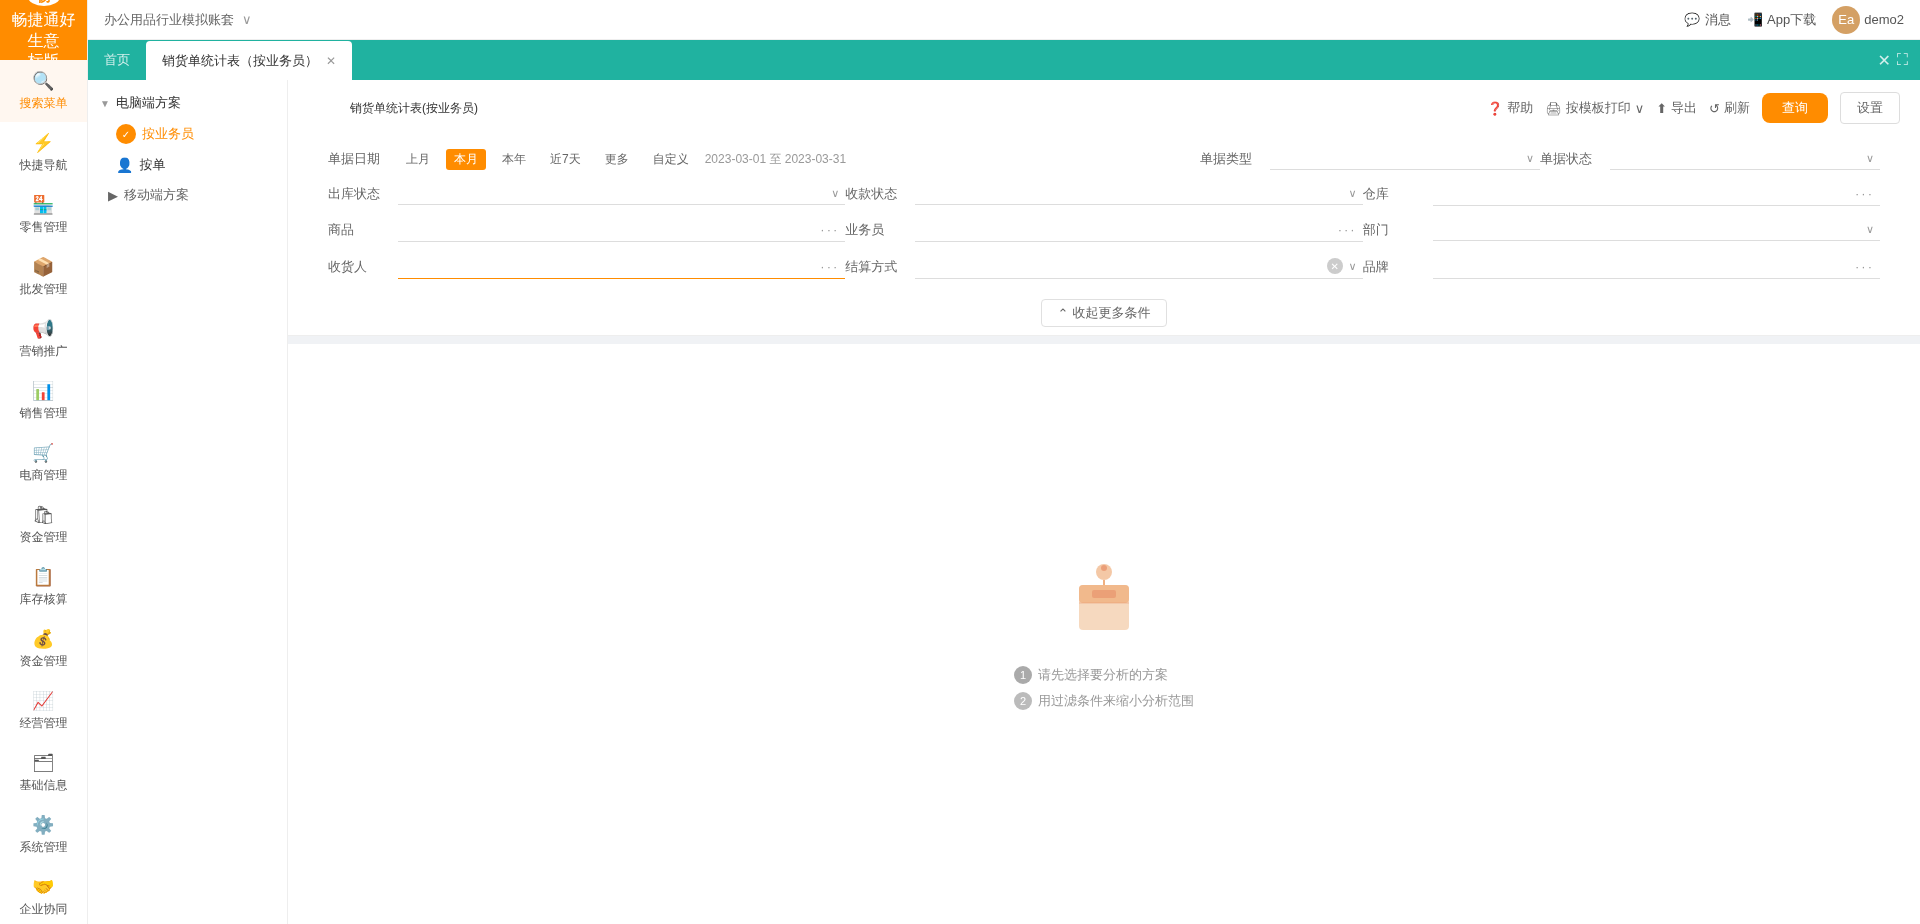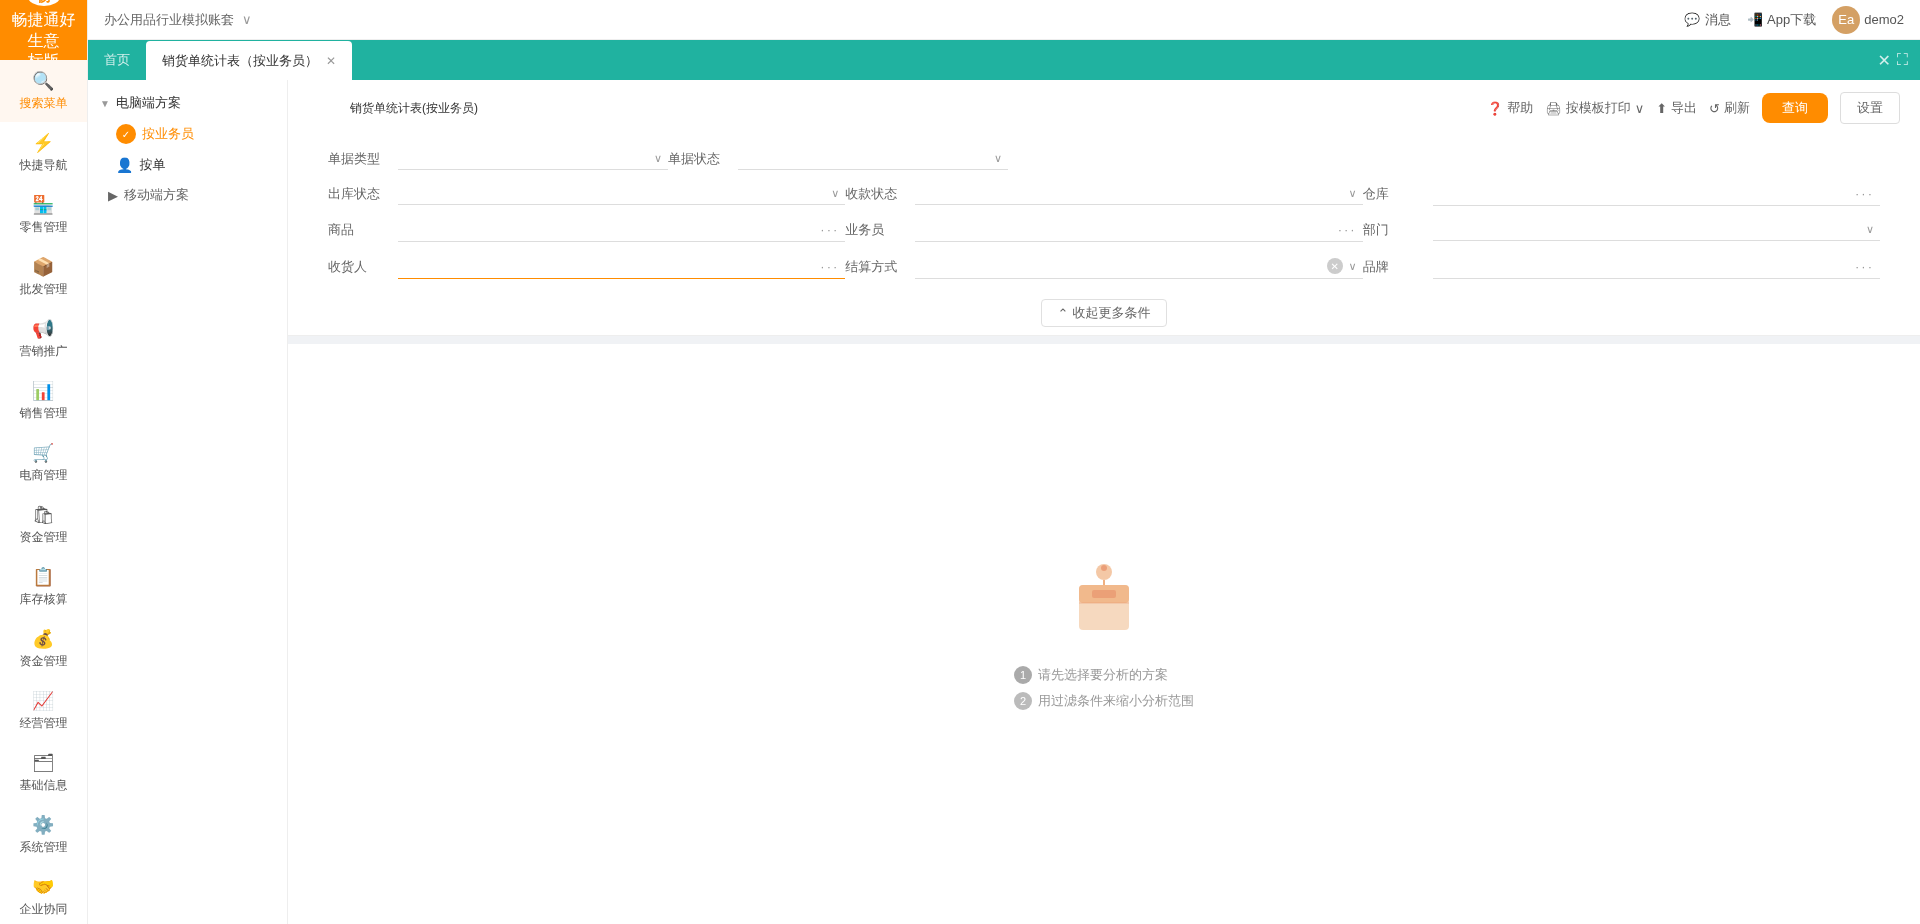--- a/index.html
+++ b/index.html
@@ -500,20 +500,32 @@
               <span>刷新</span>
             </div>
             <button class="btn-query">查询</button>
             <button class="btn-setting">设置</button>
           </div>
         </div>
 
         <div class="filter-area">
 
           <div class="filter-row">
+            <div class="filter-item">
+              <span class="filter-label">单据日期</span>
+              <div class="date-filter">
+                <span class="date-tab">上月</span>
+                <span class="date-tab active">本月</span>
+                <span class="date-tab">本年</span>
+                <span class="date-tab">近7天</span>
+                <span class="date-tab">更多</span>
+                <span class="date-tab">自定义</span>
+                <span class="date-range">2023-03-01 至 2023-03-31</span>
+              </div>
+            </div>
             <div class="filter-item" style="max-width:340px;">
               <span class="filter-label">单据类型</span>
               <div class="filter-control">
                 <span></span>
                 <span class="chevron">∨</span>
               </div>
             </div>
             <div class="filter-item" style="max-width:340px;">
               <span class="filter-label">单据状态</span>
               <div class="filter-control">

